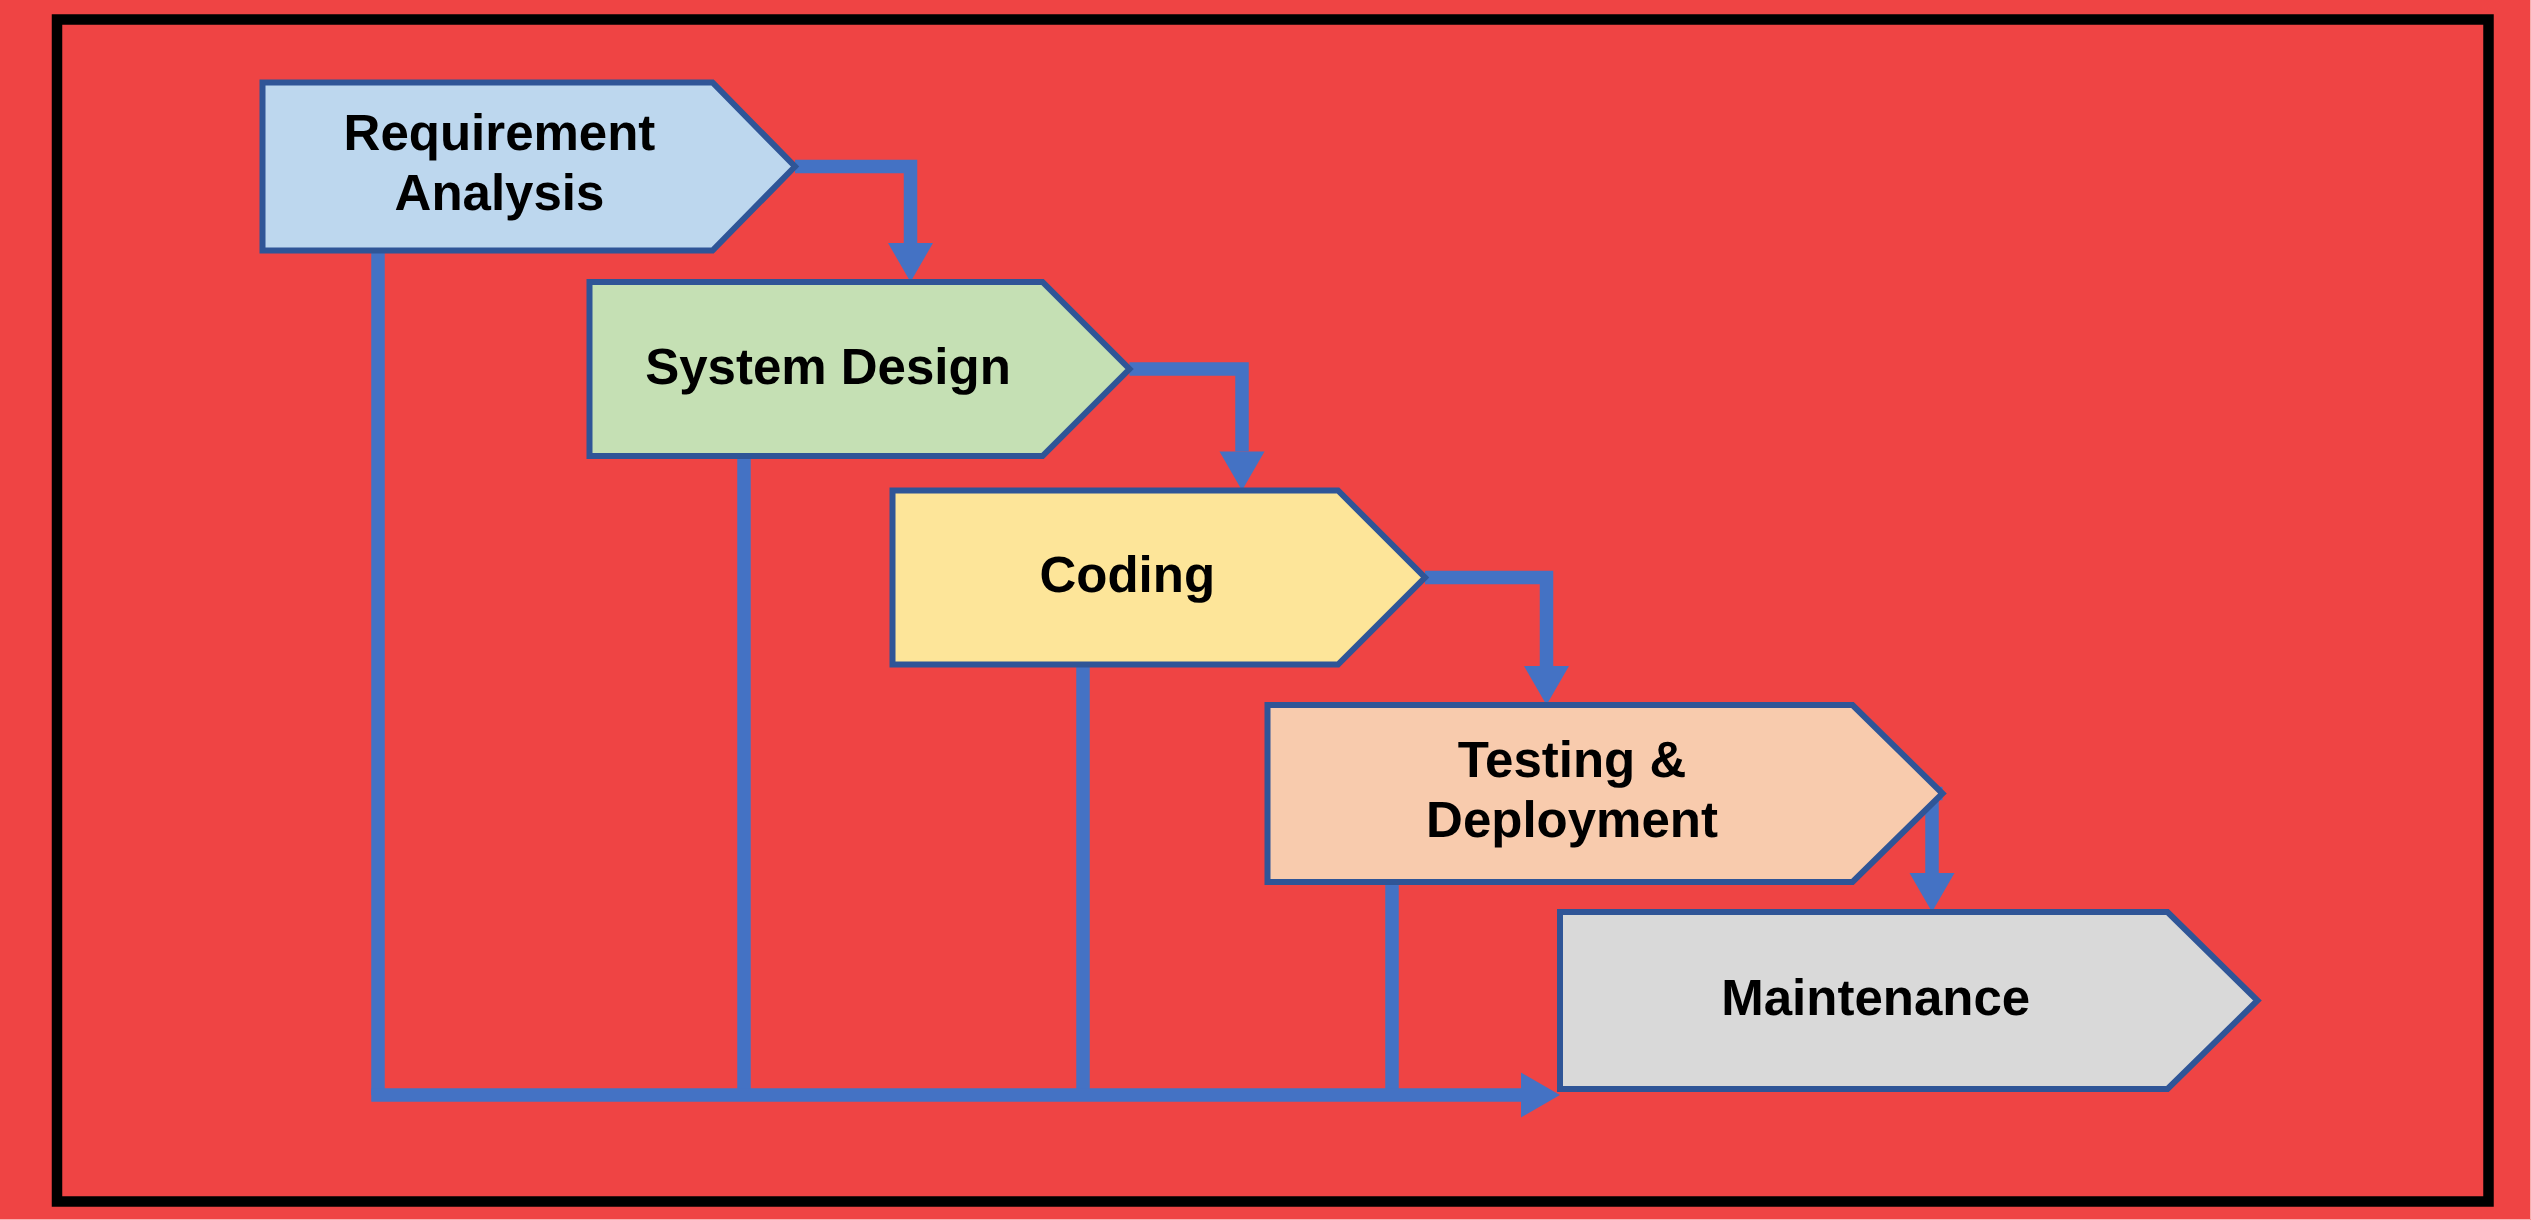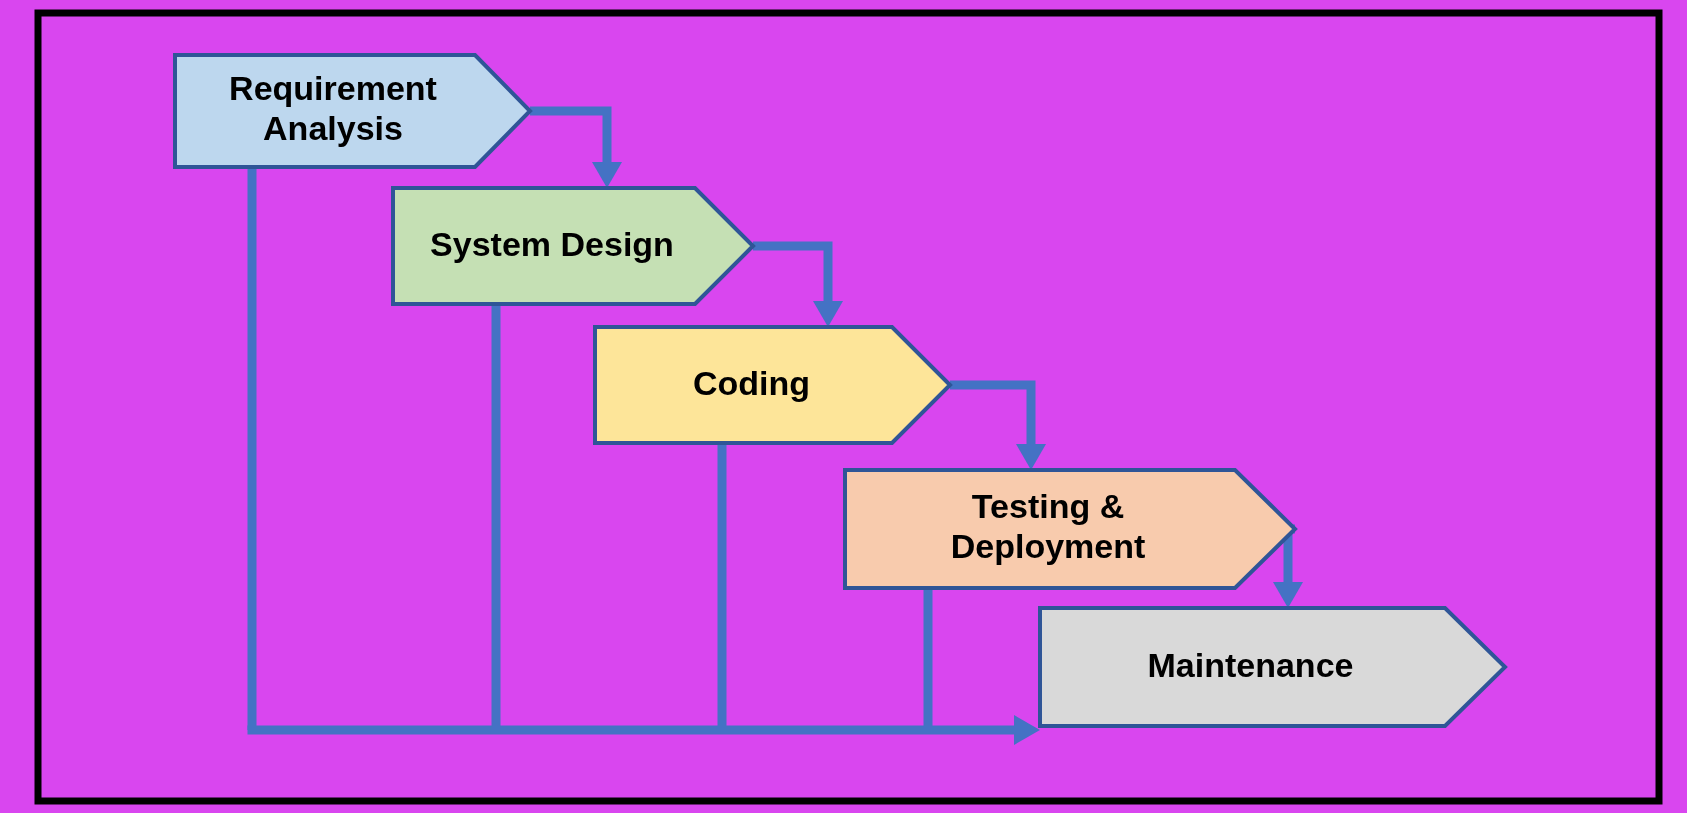--- a/index.html
+++ b/index.html
@@ -11,21 +11,21 @@
   body {
     width: 1687px;
     height: 813px;
     font-family: "Liberation Sans", sans-serif;
     overflow: hidden;
   }
   #diagram-root {
     position: relative;
     width: 1687px;
     height: 813px;
-    background: #d946ef;
+    background: #ef4444;
   }
   svg.diagram-canvas {
     display: block;
     width: 1687px;
     height: 813px;
   }
   .stage-label {
     font-family: "Liberation Sans", sans-serif;
     font-weight: bold;
     font-size: 34px;

